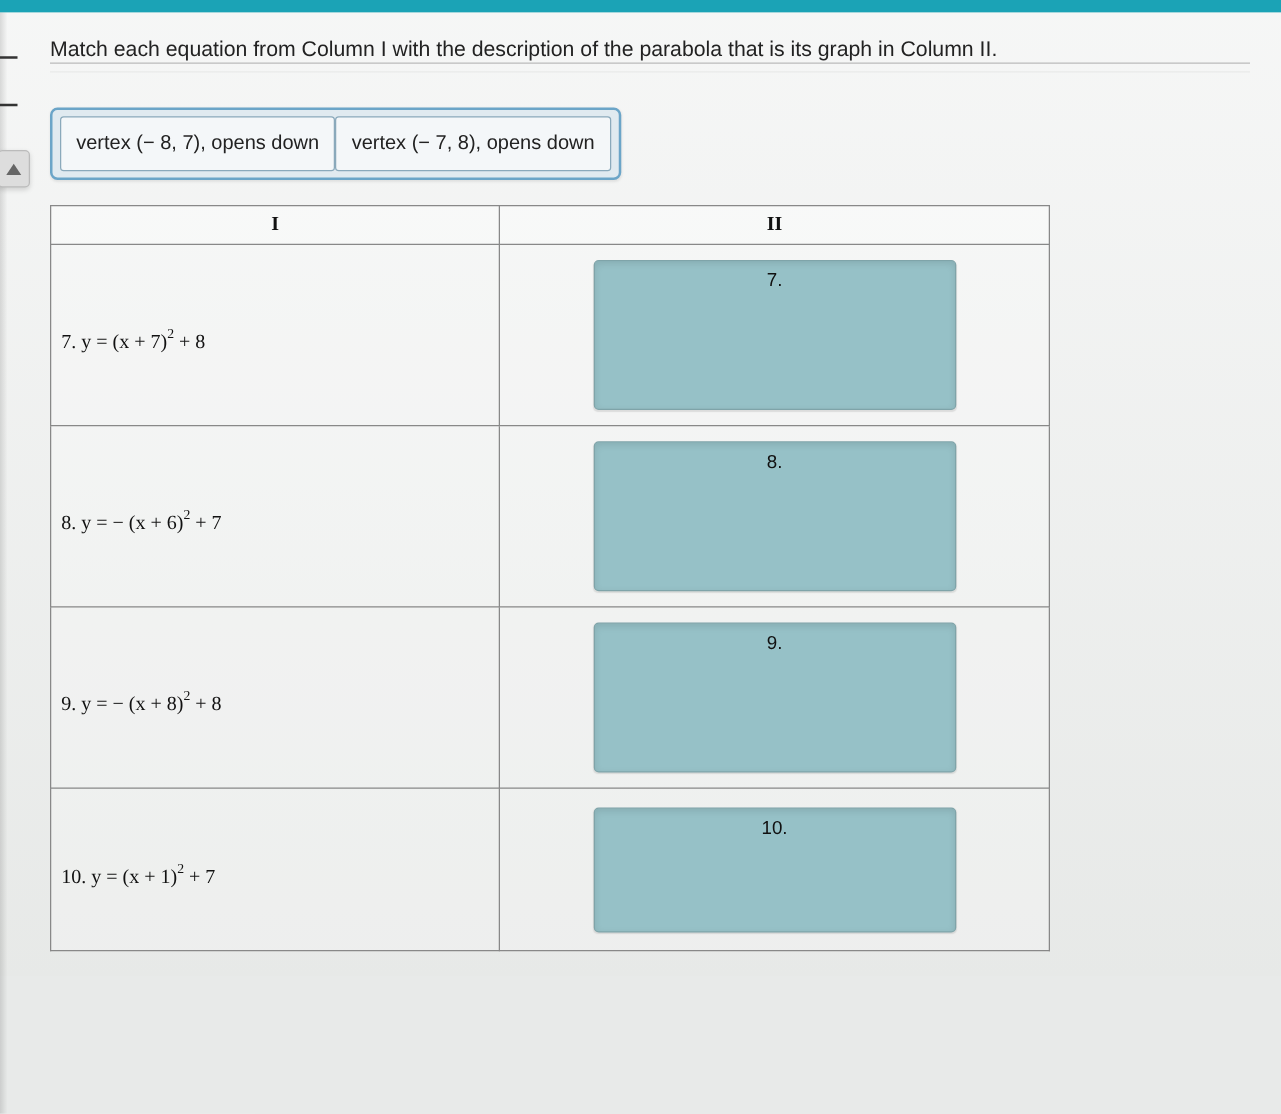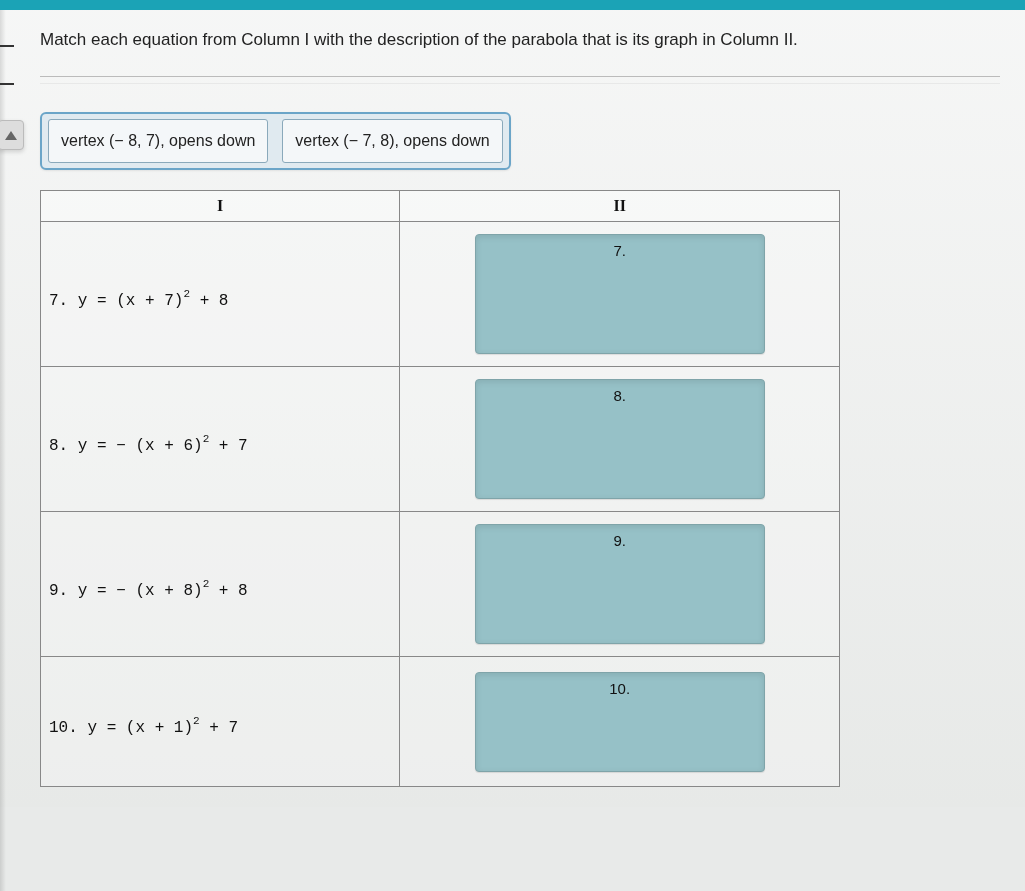--- a/index.html
+++ b/index.html
@@ -20,21 +20,20 @@
       height: 10px;
       width: 100%;
     }
     .main-container {
       padding: 20px 25px 20px 40px;
       background: linear-gradient(180deg, rgba(255,255,255,0.6), rgba(230,232,230,0.5));
     }
     .instruction {
       font-size: 17px;
       color: #222;
-      padding-bottom: 26px;
       border-bottom: 1px solid #bbb;
       margin-bottom: 6px;
     }
     .divider-shadow {
       height: 1px;
       background: rgba(0,0,0,0.05);
       margin-bottom: 28px;
     }
     .scroll-indicator {
       position: absolute;
@@ -55,21 +54,21 @@
       border-left: 6px solid transparent;
       border-right: 6px solid transparent;
       border-bottom: 9px solid #666;
     }
     .choices-container {
       border: 2px solid #6ba5c8;
       border-radius: 6px;
       background: #e0eaf0;
       padding: 5px 6px;
       display: flex;
-      gap: 14px;
+      gap: 0;
       margin-bottom: 20px;
       width: fit-content;
       box-shadow: 0 1px 2px rgba(0,0,0,0.08);
       margin-top: 16px;
     }
     .choice-tile {
       border: 1px solid #8aa9bb;
       background: #f4f7f9;
       border-radius: 3px;
       padding: 12px 12px;
@@ -108,21 +107,21 @@
       font-size: 16px;
       color: #111;
       position: relative;
     }
     .eq-cell.last {
       height: 130px;
     }
     .eq-label {
       position: relative;
       top: 6px;
-      font-family: Liberation Mono, monospace;
+      font-family: Liberation Serif, serif;
     }
     .sup {
       font-size: 11px;
       position: relative;
       top: -8px;
     }
     .drop-cell {
       width: 440px;
       padding: 10px 10px;
     }

